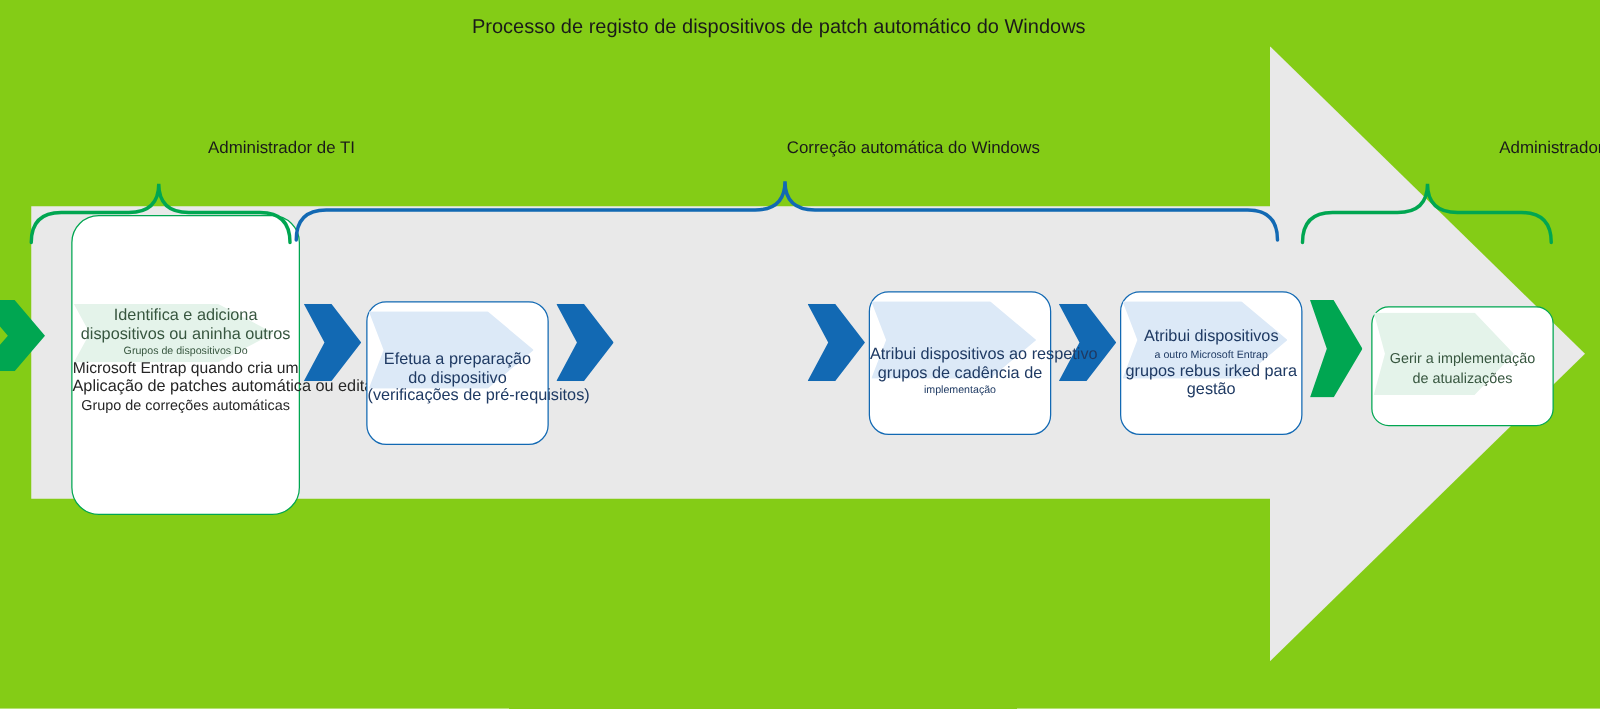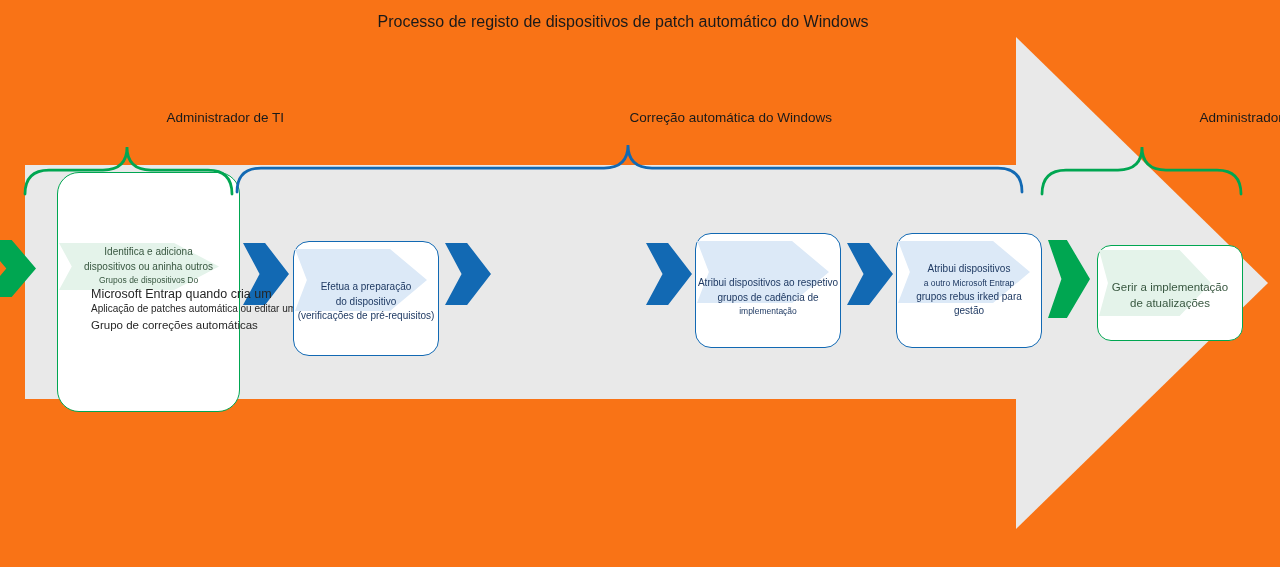--- a/index.html
+++ b/index.html
@@ -1,18 +1,18 @@
 <!DOCTYPE html>
 <html style="--green: #00A651; --blue: #1269B3; --light-green: #E4F3EA; --light-blue: #DCE9F7; --gray: #E9E9E9; --text-navy: #1F3A63; --text-green: #37563F; --text-dark: #262626;"><head>
 <meta charset="utf-8">
 <style>
   html,body{margin:0;padding:0;background:#fff;}
   .canvas{
     position:relative;width:1280px;height:567px;overflow:hidden;
-    font-family:"Liberation Sans",sans-serif;background:#f97316;
+    font-family:"Liberation Sans",sans-serif;background:#84cc16;
   }
   .title{
     position:absolute;top:13px;left:0;width:1246px;text-align:center;
     font-size:16px;color:#1a1a1a;
   }
   .lane-label{
     position:absolute;top:110px;text-align:right;font-size:13.5px;color:#1a1a1a;
   }
   .shaft{position:absolute;left:25px;top:165px;width:991px;height:234px;background:var(--gray);}
   .head{
@@ -48,26 +48,26 @@
     -webkit-clip-path:polygon(0 0,72% 0,100% 50%,72% 100%,0 100%,9% 50%);
     clip-path:polygon(0 0,72% 0,100% 50%,72% 100%,0 100%,9% 50%);
   }
   .inner-chev.lg{background:var(--light-green);
     -webkit-clip-path:polygon(0 0,72% 0,100% 50%,72% 100%,0 100%,8% 50%);
     clip-path:polygon(0 0,72% 0,100% 50%,72% 100%,0 100%,8% 50%);
   }
   .lines{position:absolute;left:0;width:100%;text-align:center;z-index:4;}
   .lines span{display:block;white-space:nowrap;}
   .s{font-size:8.5px;line-height:13px;}
-  .m{font-size:10px;line-height:14.5px;}
+  .m{font-size:13px;line-height:14.5px;}
   .m2{font-size:11.5px;line-height:16px;}
   .l{font-size:12.5px;line-height:15px;}
   .tn{color:var(--text-navy);}
   .tg{color:var(--text-green);}
-  .tk{color:var(--text-dark);padding-left:33px;}
+  .tk{color:var(--text-dark);}
 </style>
 </head>
 <body>
 
 <div class="canvas">
 
   <div class="shaft"></div>
   <div class="head"></div>
 
   <div class="title">Processo de registo de dispositivos de patch automático do Windows</div>

